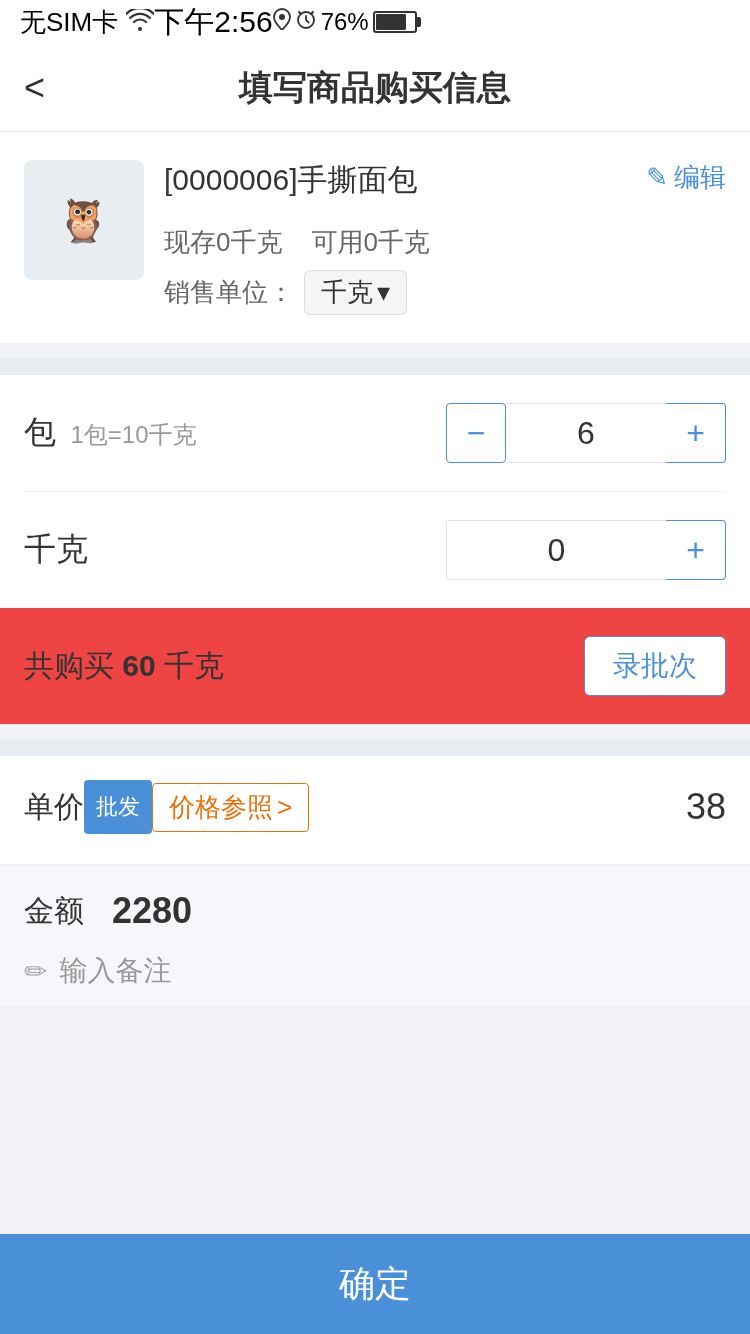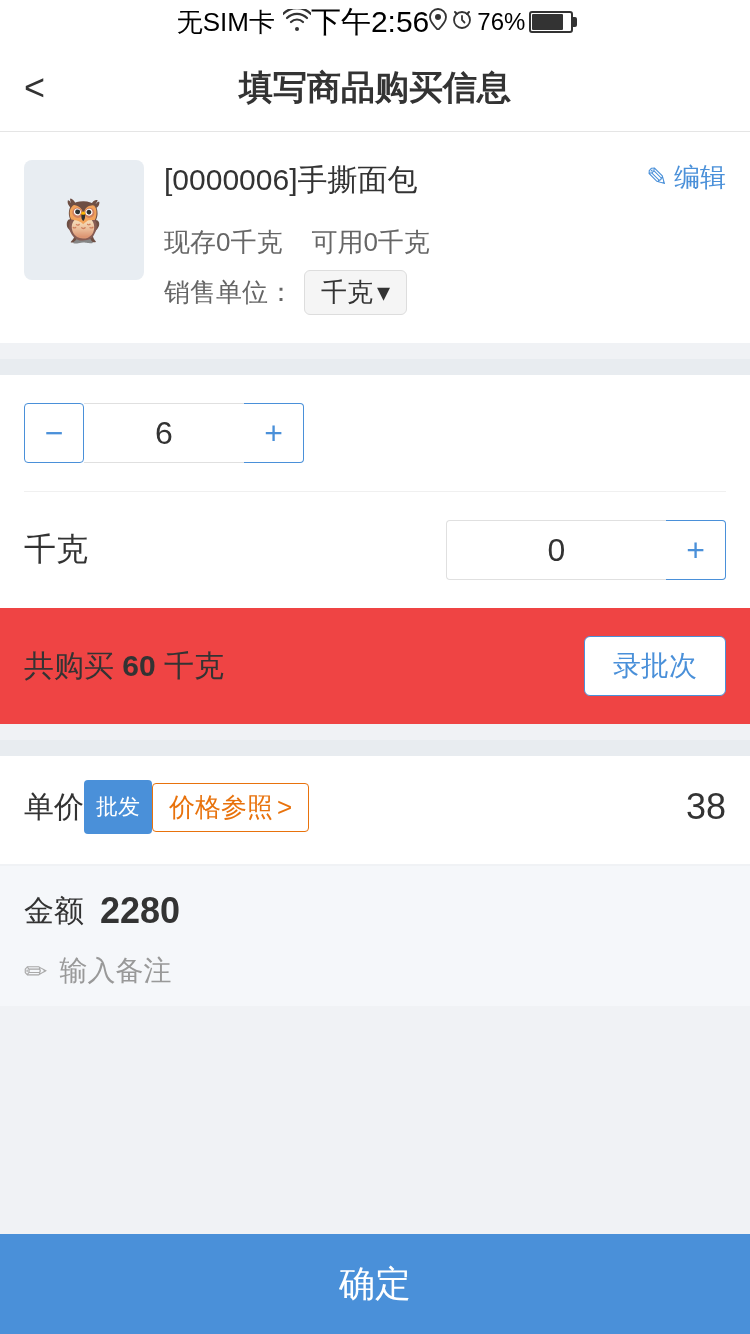--- a/index.html
+++ b/index.html
@@ -12,21 +12,21 @@
       position: relative;
       overflow-x: hidden;
     }
 
     
     .status-bar {
       height: 44px;
       background: #fff;
       display: flex;
       align-items: center;
-      justify-content: center;
+      justify-content: flex-start;
       padding: 12px 20px;
       font-size: 28px;
       font-weight: 500;
     }
     .status-left {
       display: flex;
       align-items: center;
       gap: 8px;
       font-size: 26px;
     }
@@ -304,21 +304,21 @@
     }
 
     
     .amount-section {
       background: #f5f7fa;
       padding: 24px 24px 16px;
     }
     .amount-row {
       display: flex;
       align-items: center;
-      gap: 16px;
+      gap: 28px;
       margin-bottom: 20px;
     }
     .amount-label {
       font-size: 30px;
       color: #333;
     }
     .amount-value {
       font-size: 36px;
       color: #333;
       font-weight: 600;
@@ -430,20 +430,24 @@
     <span>✎</span>
     <span>编辑</span>
   </div>
 </div>
 
 <div class="divider"></div>
 
 <div class="form-section">
 
   <div class="form-row">
+    <div>
+      <span class="form-label">包</span>
+      <span class="form-label-sub">1包=10千克</span>
+    </div>
     <div class="quantity-control">
       <div class="qty-btn">−</div>
       <input class="qty-input" type="text" value="6" style="">
       <div class="qty-btn" style="border-left:none; border-radius:0 4px 4px 0;">+</div>
     </div>
   </div>
 
   <div class="form-row">
     <div class="form-label">千克</div>
     <div class="quantity-control">

